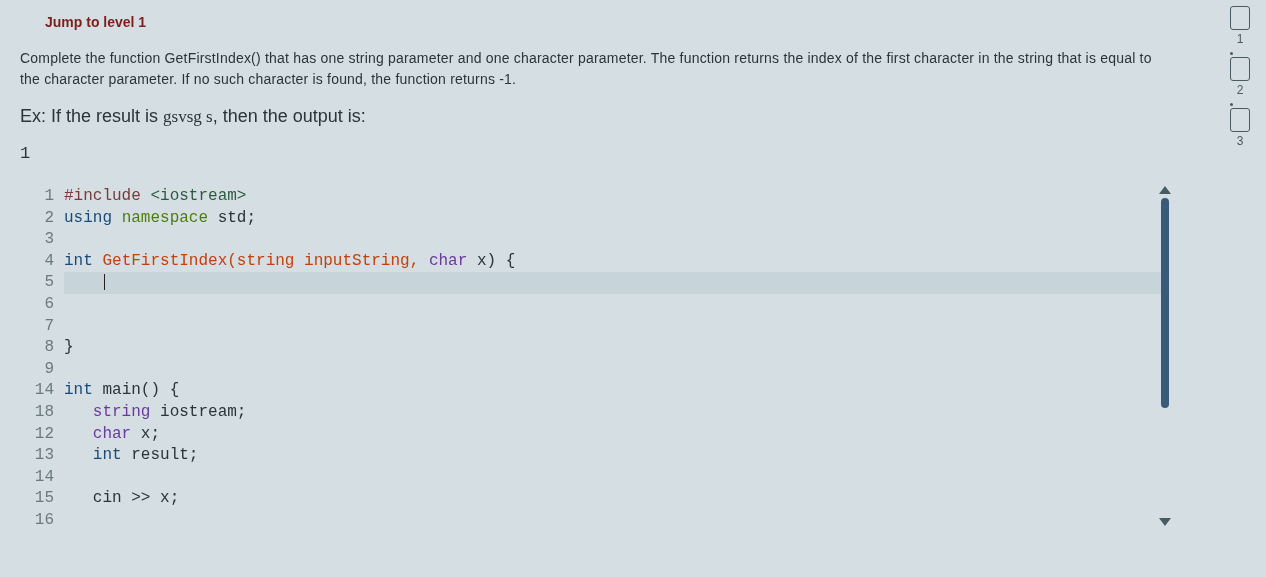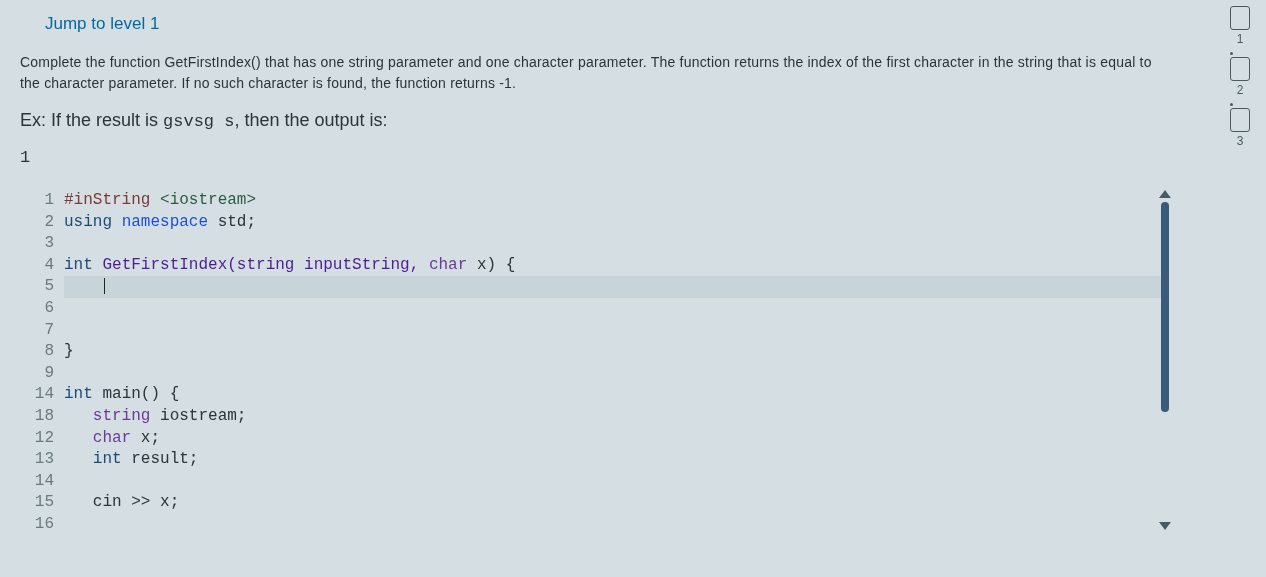--- a/index.html
+++ b/index.html
@@ -13,40 +13,40 @@
       width: 1266px;
       height: 577px;
       overflow: hidden;
       position: relative;
     }
     .main-content {
       padding: 10px 0 0 20px;
       width: 1175px;
     }
     .jump-link {
-      color: #0369a1;
-      font-weight: normal;
-      font-size: 17px;
+      color: #7f1d1d;
+      font-weight: bold;
+      font-size: 14px;
       margin: 4px 0 18px 25px;
       display: block;
     }
     .instruction-text {
       color: #2a3439;
       font-size: 14px;
       line-height: 1.5;
       margin: 0 0 16px 0;
       letter-spacing: 0.2px;
     }
     .example-line {
       color: #2a3439;
       font-size: 18px;
       margin: 0 0 14px 0;
     }
     .code-inline {
-      font-family: Liberation Mono, monospace;
+      font-family: Liberation Serif, serif;
       font-size: 17px;
     }
     .output-box {
       color: #2a3439;
       font-size: 17px;
       font-family: 'Courier New', monospace;
       margin: 0 0 20px 0;
       padding: 3px 0;
     }
     .code-editor-wrapper {
@@ -74,25 +74,25 @@
     .code-line {
       white-space: pre;
       min-height: 21.6px;
     }
     .line-highlighted {
       background: #c7d4da;
     }
     .kw-include { color: #7a3a3a; }
     .kw-angle { color: #2b5a3f; }
     .kw-using { color: #1a4a7a; margin-top: 21px; }
-    .kw-ns { color: #1d4ed8; font-family: Liberation Mono, monospace; }
+    .kw-ns { color: #4d7c0f; font-family: Liberation Mono, monospace; }
     .kw-type { color: #1a4a7a; }
     .kw-type2 { color: #6a3a9a; }
     .kw-char { color: #6a3a9a; }
-    .kw-func { color: #4c1d95; }
+    .kw-func { color: #c2410c; }
     .cursor {
       display: inline-block;
       width: 1px;
       height: 16px;
       background: #222;
       vertical-align: middle;
       margin-left: 40px;
     }
 
     .scrollbar {
@@ -195,21 +195,21 @@
         <div>9</div>
         <div>14</div>
         <div>18</div>
         <div>12</div>
         <div>13</div>
         <div>14</div>
         <div>15</div>
         <div>16</div>
       </div>
       <div class="code-lines">
-        <div class="code-line"><span class="kw-include">#inString</span> <span class="kw-angle">&lt;iostream&gt;</span></div>
+        <div class="code-line"><span class="kw-include">#include</span> <span class="kw-angle">&lt;iostream&gt;</span></div>
         <div class="code-line"><span class="kw-using">using</span> <span class="kw-ns">namespace</span> <span>std;</span></div>
         <div class="code-line"></div>
         <div class="code-line"><span class="kw-type">int</span> <span class="kw-func">GetFirstIndex(string inputString,</span> <span class="kw-char">char</span> <span>x) {</span></div>
         <div class="code-line line-highlighted"><span class="cursor"></span></div>
         <div class="code-line"></div>
         <div class="code-line"></div>
         <div class="code-line"><span>}</span></div>
         <div class="code-line"></div>
         <div class="code-line"><span class="kw-type">int</span> <span>main() {</span></div>
         <div class="code-line"><span>   </span><span class="kw-type2">string</span> <span>iostream;</span></div>

